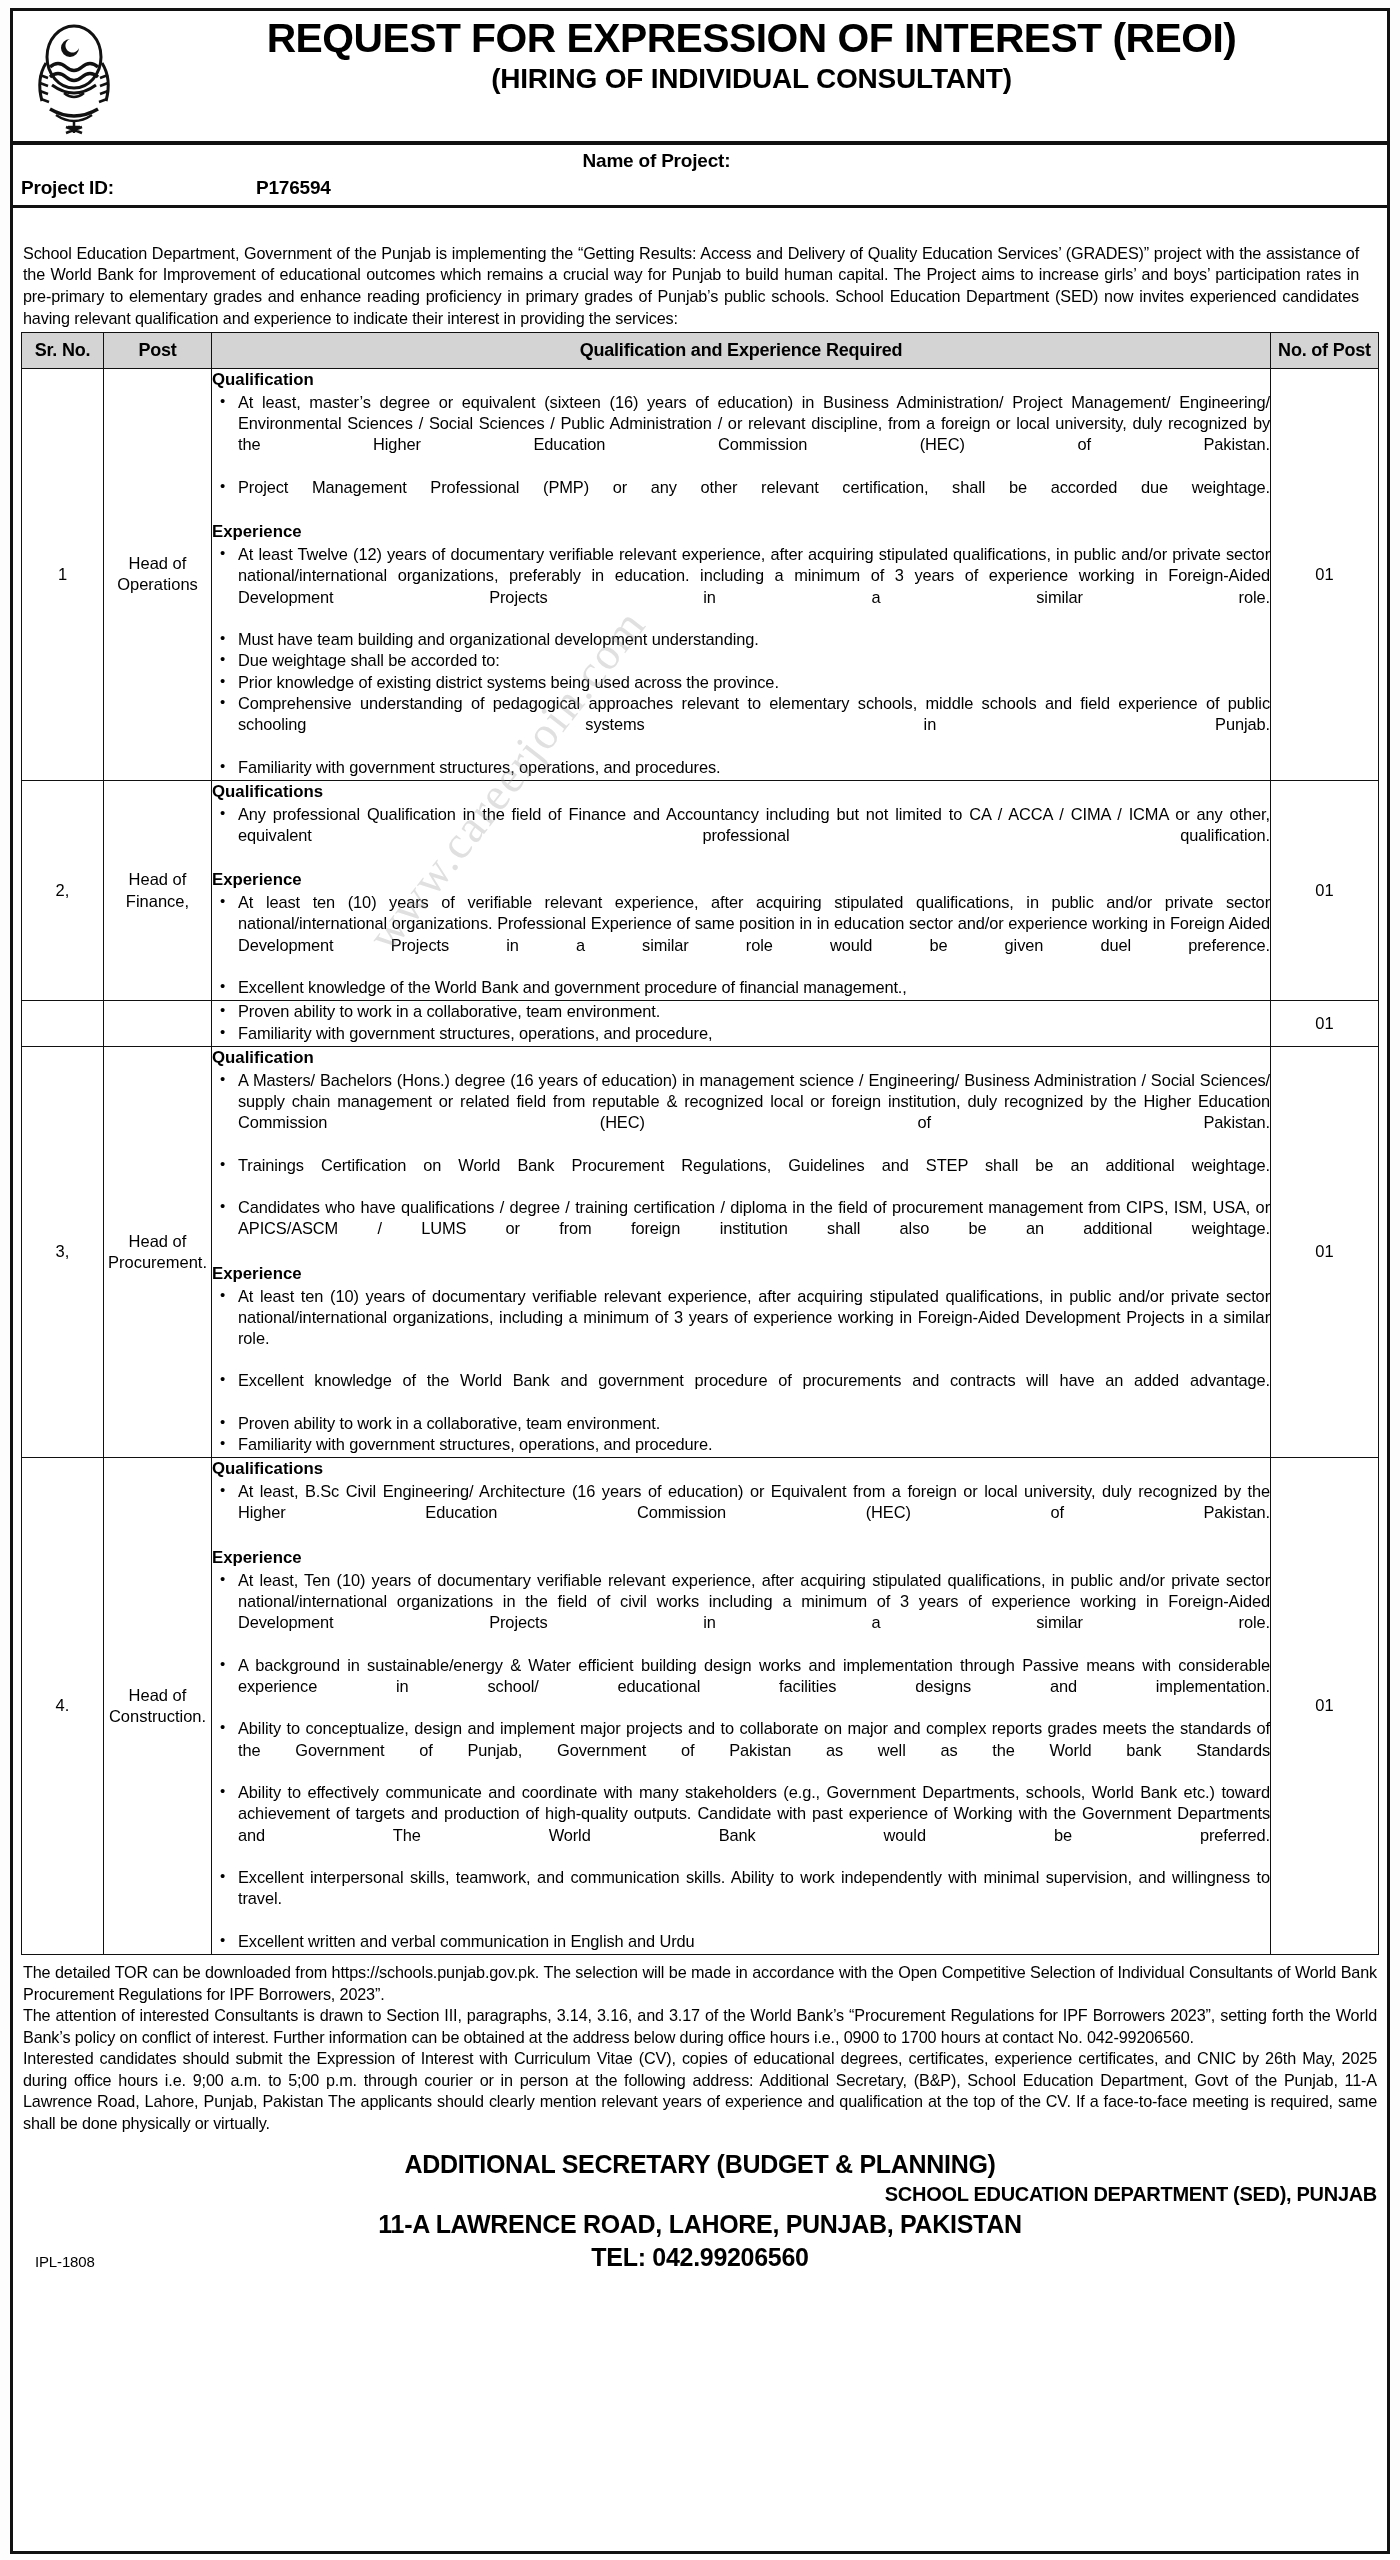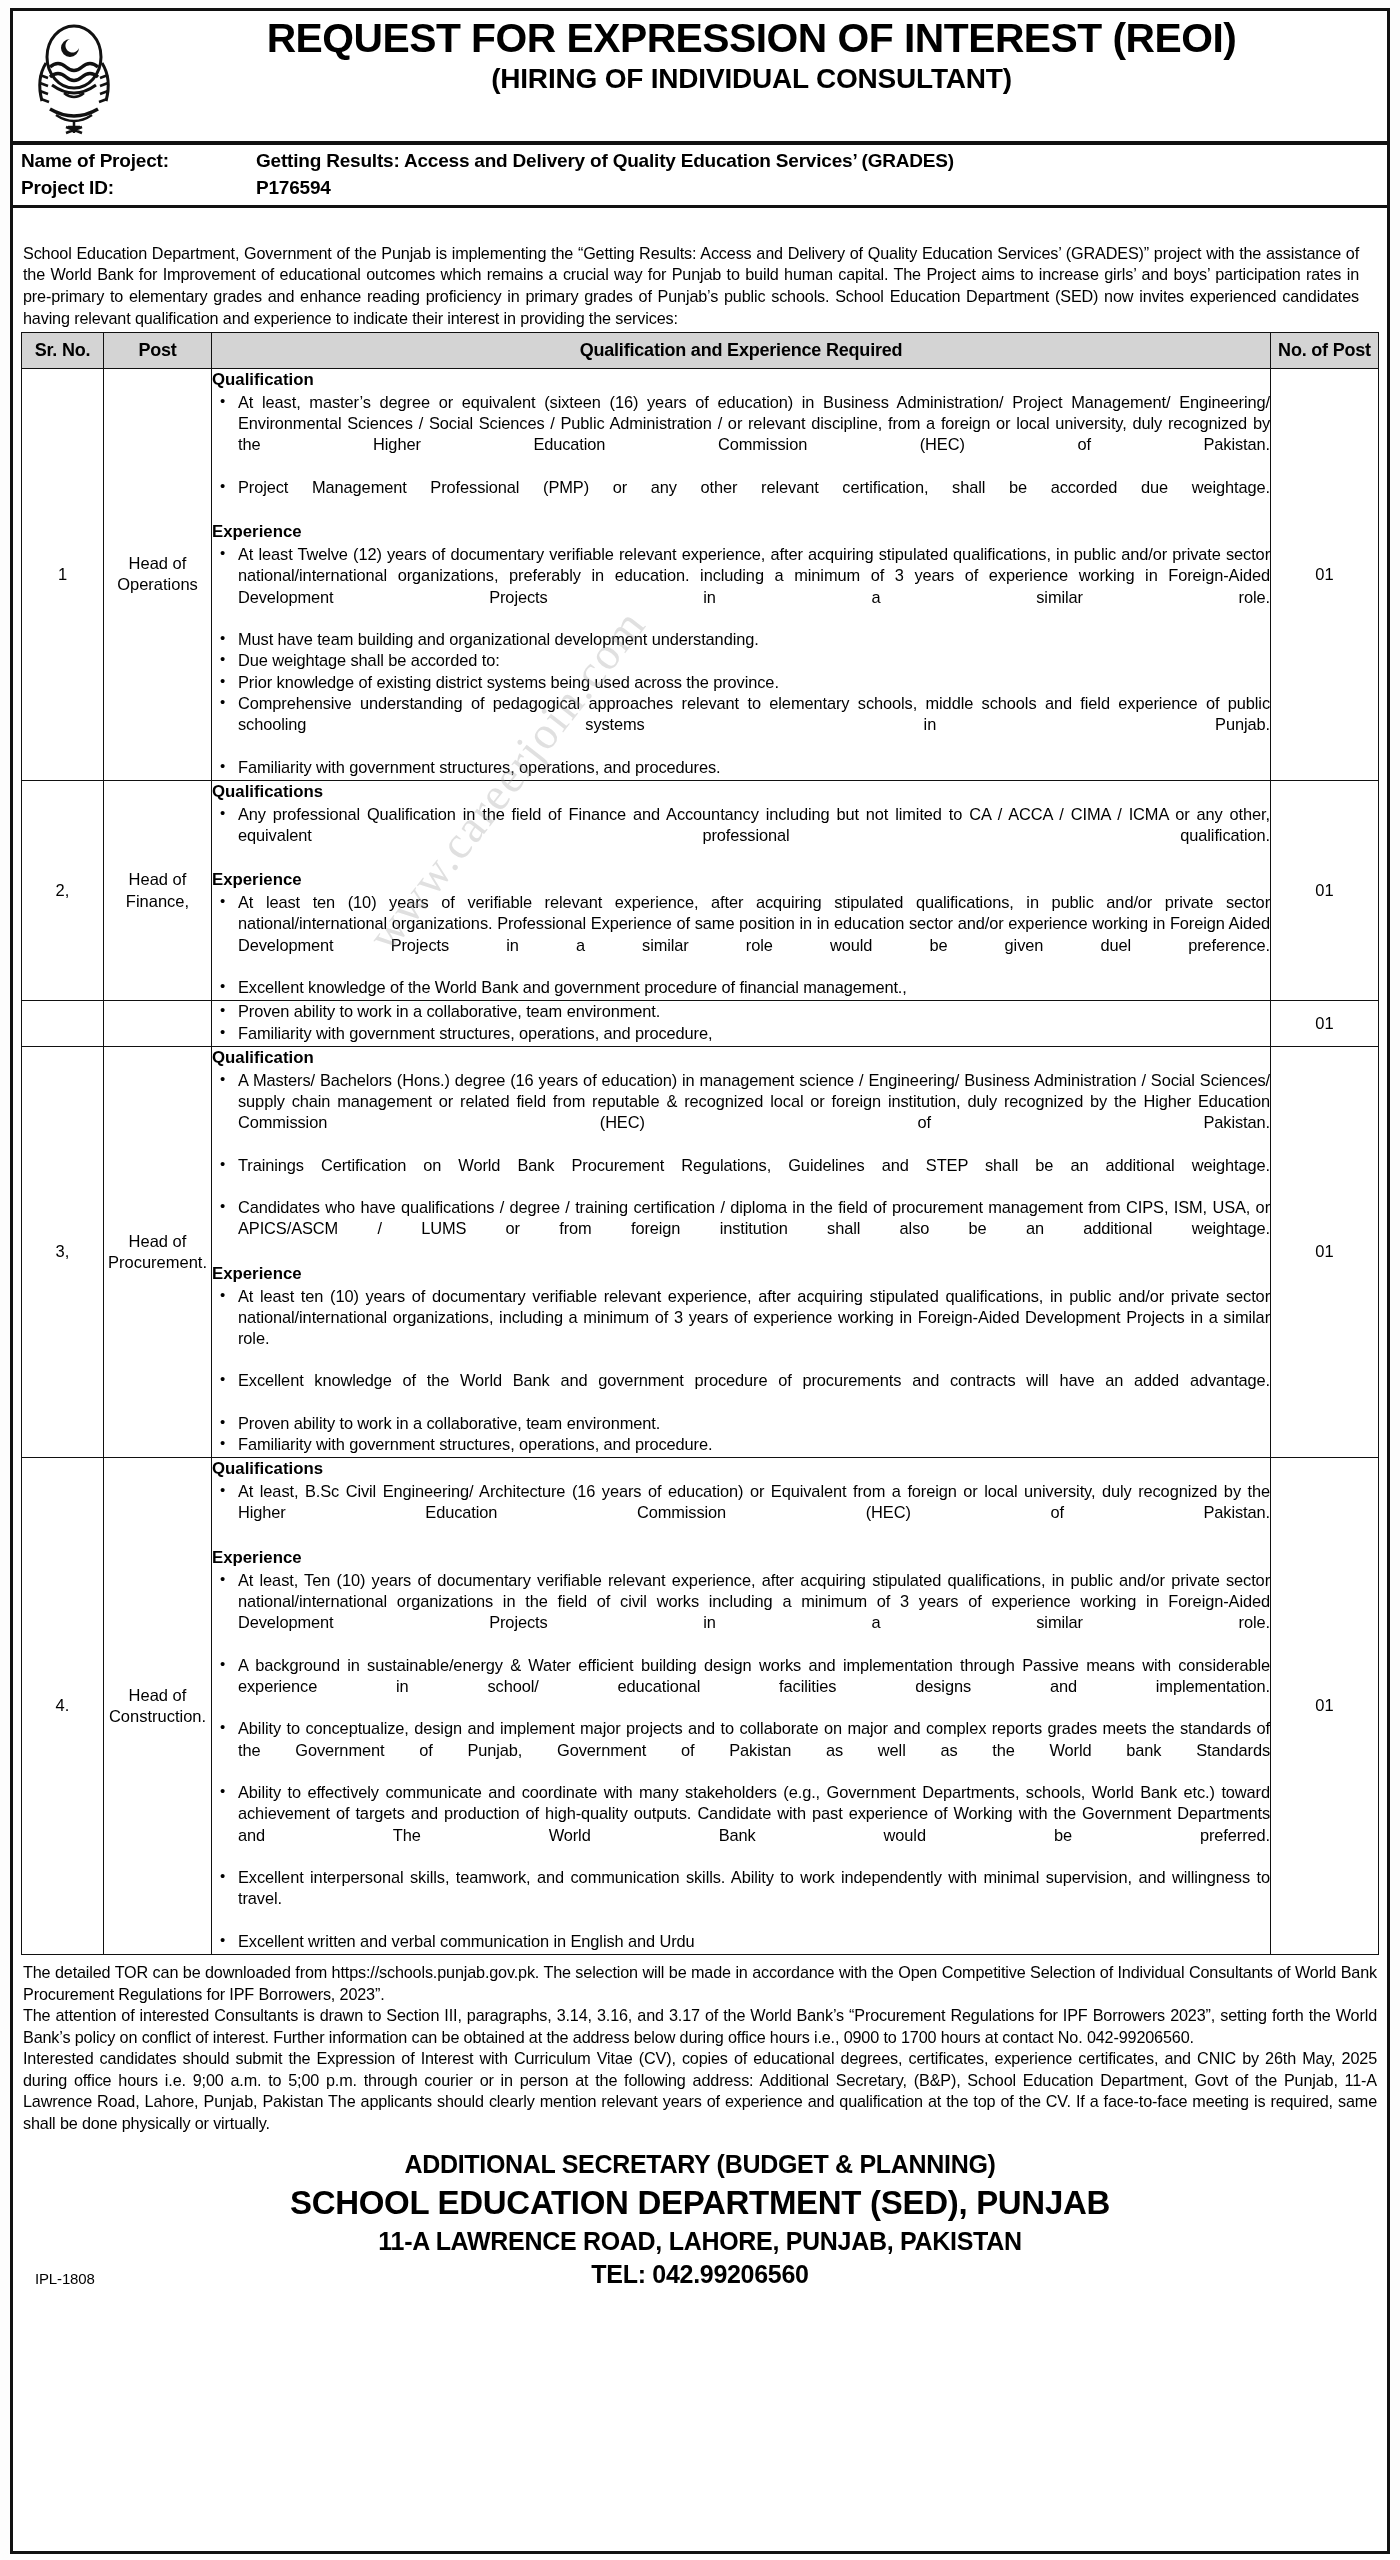--- a/index.html
+++ b/index.html
@@ -175,21 +175,21 @@
   }
   .footer-paras p { margin: 0 0 0 0; }
 
   .sign-block {
     text-align: center;
     font-weight: bold;
     margin-top: 14px;
     line-height: 1.32;
   }
   .sign-1 { font-size: 25px; letter-spacing: -0.3px;}
-  .sign-2 { font-size: 33px; letter-spacing: -0.3px;}
+  .sign-2 { font-size: 20px; letter-spacing: -0.3px; text-align: right;}
   .sign-3 { font-size: 25px; letter-spacing: -0.3px;}
   .sign-4 { font-size: 25px; letter-spacing: -0.3px;}
 
   .ipl {
     font-size: 15px;
     padding: 0 0 0 12px;
     margin-top: -22px;
   }
 
   .spacer-flex { flex: 1 1 auto; }
@@ -237,21 +237,20 @@
       </div>
       <div class="header-text">
         <div class="title-main">REQUEST FOR EXPRESSION OF INTEREST (REOI)</div>
         <div class="title-sub">(HIRING OF INDIVIDUAL CONSULTANT)</div>
       </div>
     </div>
 
     <div class="project-lines">
       <div class="proj-row">
         <div class="proj-label">Name of Project:</div>
-        <div class="proj-value">Getting Results: Access and Delivery of Quality Education Services’ (GRADES)</div>
       </div>
       <div class="proj-row">
         <div class="proj-label">Project ID:</div>
         <div class="proj-value">P176594</div>
       </div>
     </div>
 
     <div class="intro">School Education Department, Government of the Punjab is implementing the “Getting Results: Access and Delivery of Quality Education Services’ (GRADES)” project with the assistance of the World Bank for Improvement of educational outcomes which remains a crucial way for Punjab to build human capital. The Project aims to increase girls’ and boys’ participation rates in pre-primary to elementary grades and enhance reading proficiency in primary grades of Punjab’s public schools. School Education Department (SED) now invites experienced candidates having relevant qualification and experience to indicate their interest in providing the services:</div>
 
     <div class="tbl-wrap">

